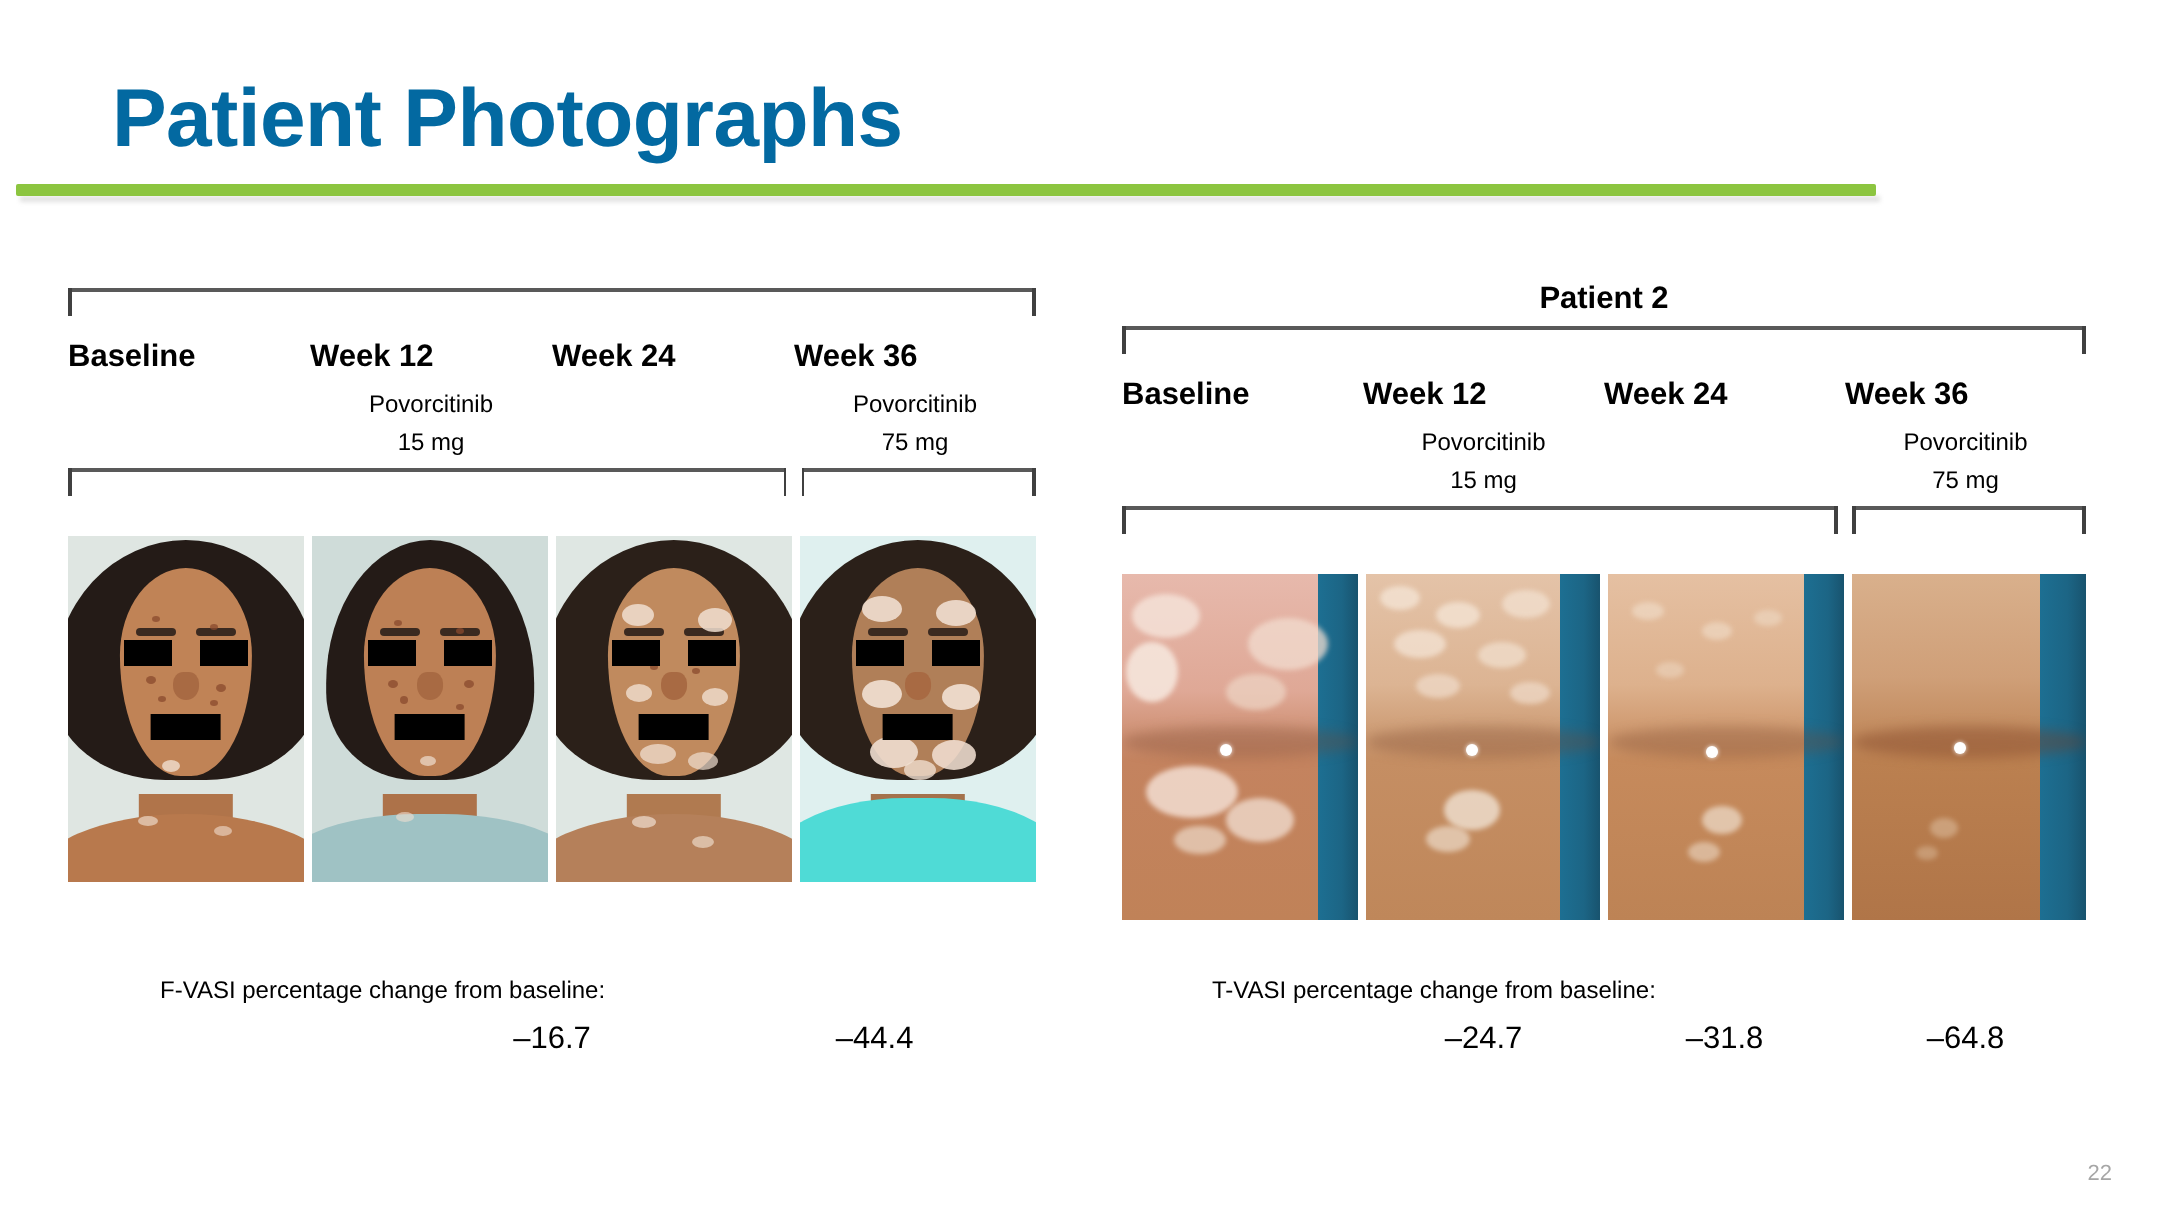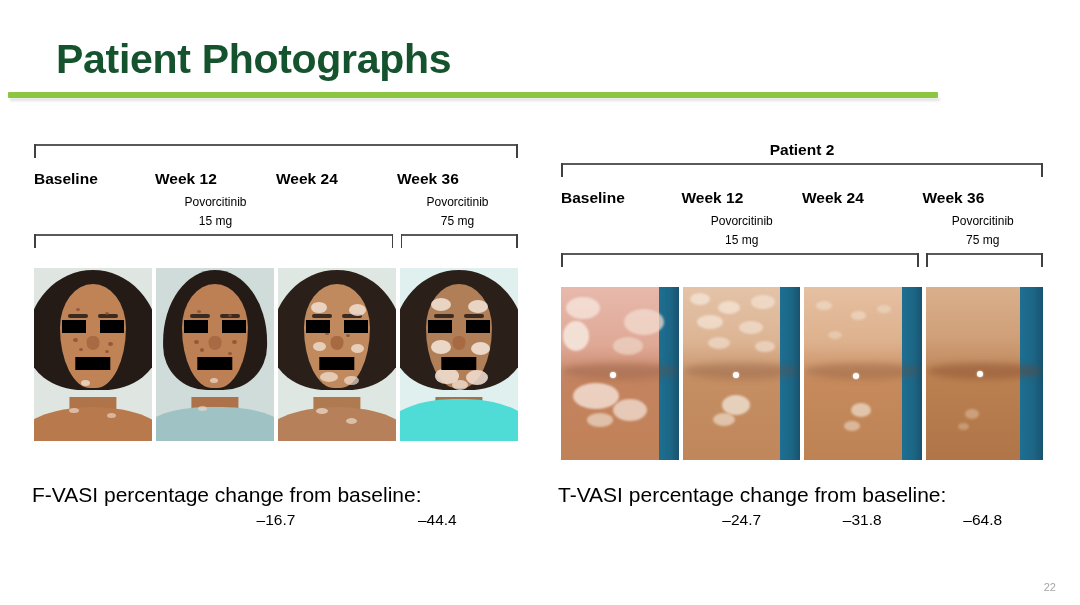--- a/index.html
+++ b/index.html
@@ -18,21 +18,21 @@
 
   
   .slide-title {
     position: absolute;
     left: 56px;
     top: 38px;
     font-size: 41px;
     font-weight: bold;
     letter-spacing: -0.3px;
     line-height: 1.05;
-    color: #14532d;
+    color: #0369a1;
     white-space: nowrap;
   }
   .title-rule {
     position: absolute;
     left: 8px;
     top: 92px;
     width: 930px;
     height: 6px;
     background: #8CC540;
     border-radius: 1px;
@@ -272,23 +272,24 @@
   }
   .vpatch {
     position: absolute;
     border-radius: 50%;
     filter: blur(1.2px);
   }
 
   
   .caption {
     position: absolute;
-    font-size: 21px;
+    font-size: 12px;
     line-height: 20px;
     white-space: nowrap;
+    margin-left: 48px;
   }
   #caption-1 { left: 32px; top: 485px; }
   #caption-2 { left: 558px; top: 485px; }
 
   .value-row {
     position: absolute;
     display: flex;
     top: 509px;
   }
   #values-1 { left: 34px; width: 484px; }

